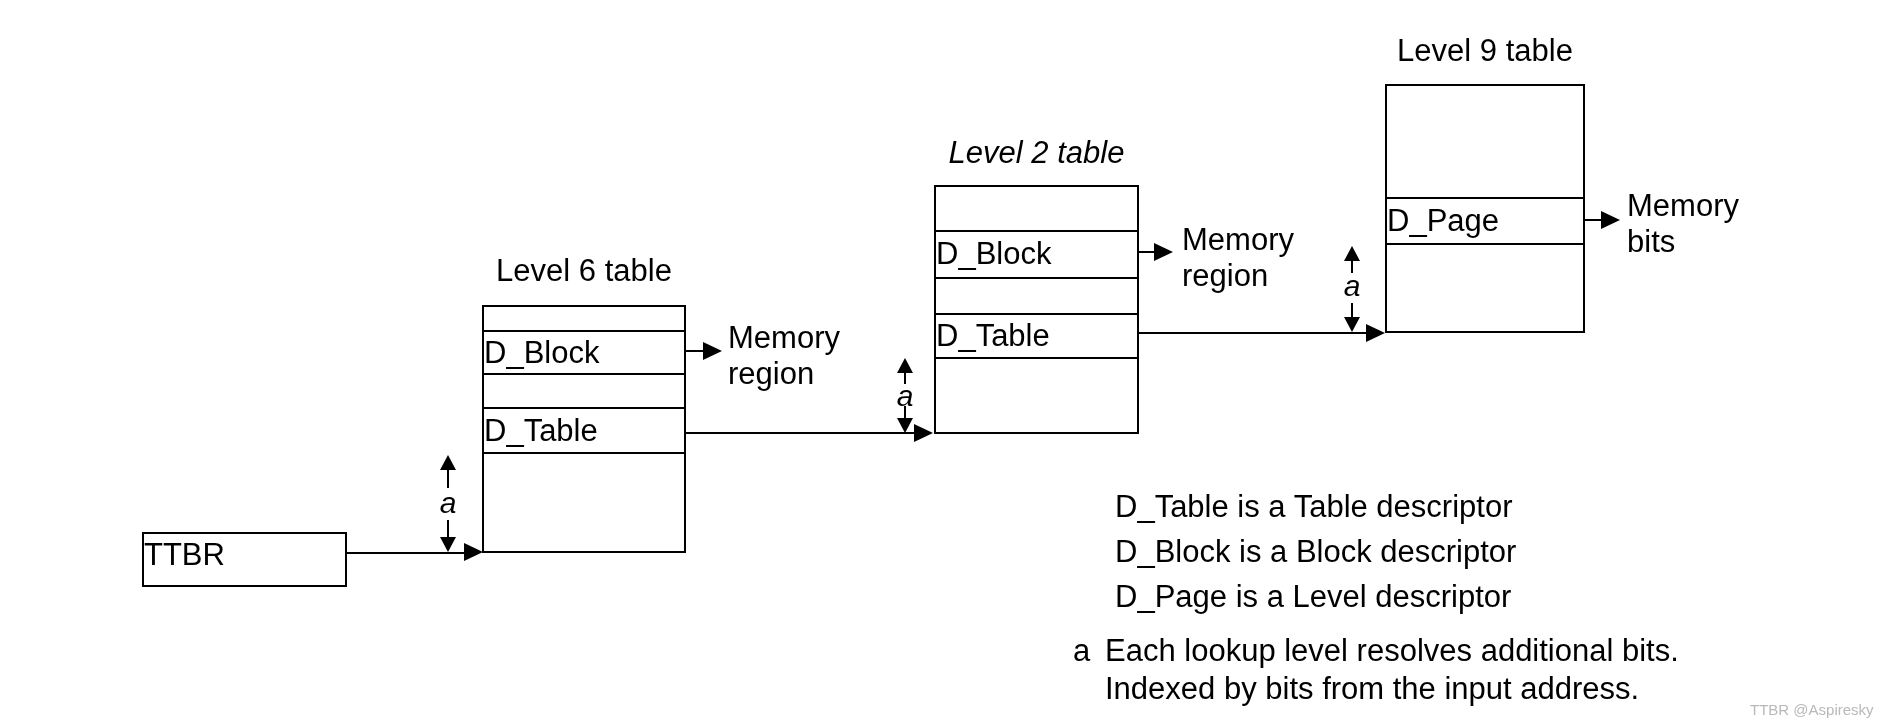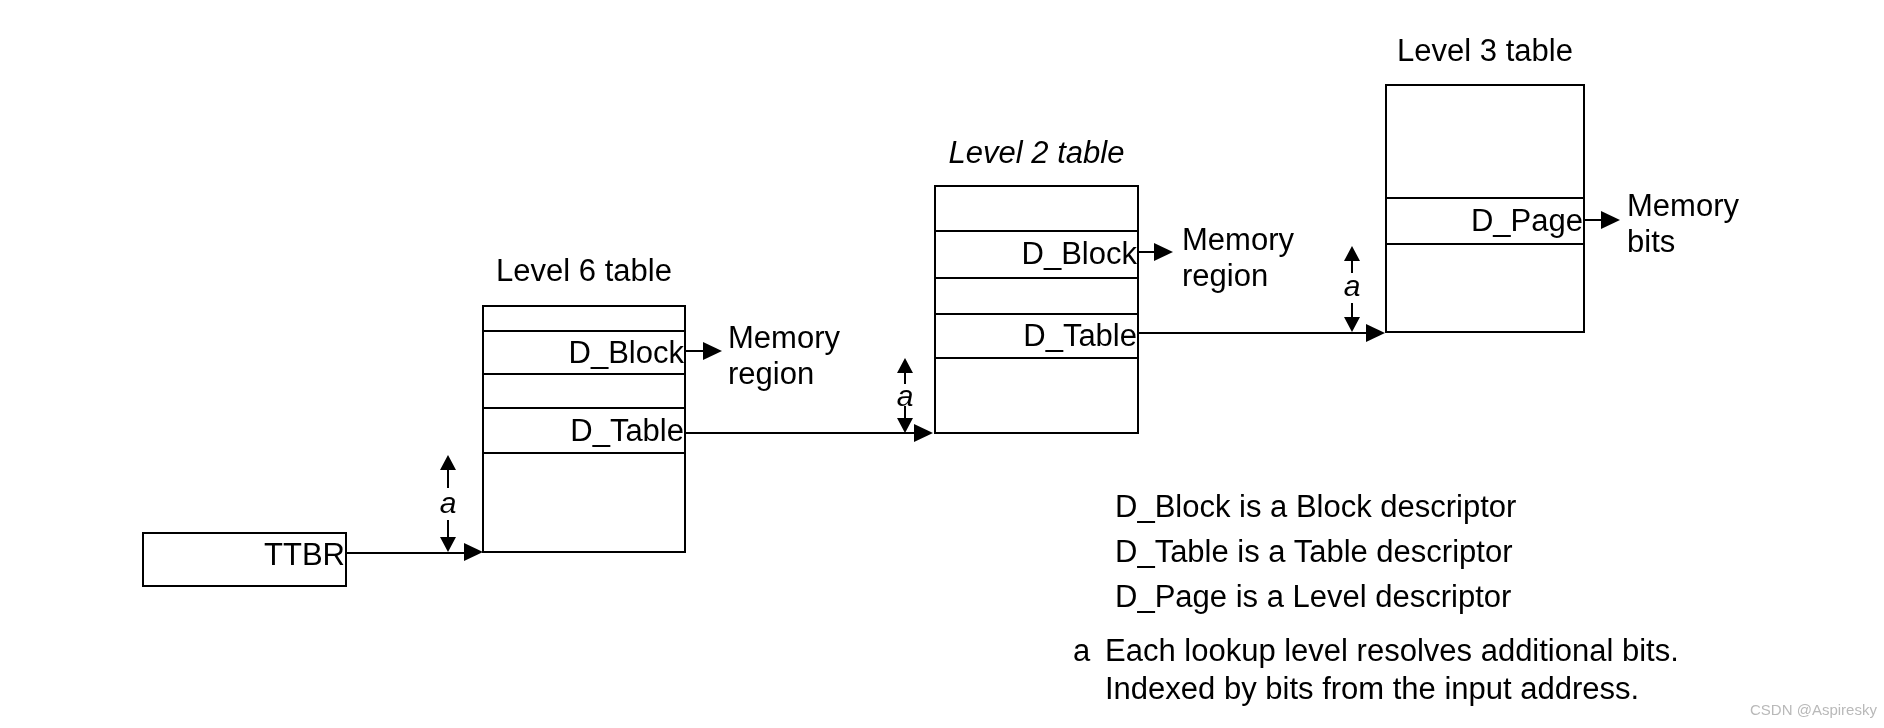--- a/index.html
+++ b/index.html
@@ -10,21 +10,21 @@
     font-family: "Liberation Sans", sans-serif;
     color: #000;
   }
   .canvas { position: absolute; left: 0; top: 0; width: 1884px; height: 728px; background: #fff; }
 
   
   .box { position: absolute; border: 2px solid #000; background: #fff; }
   .divider { position: absolute; left: 0; right: 0; height: 2px; background: #000; }
   .row-label {
     position: absolute; left: 0; right: 0;
-    text-align: right; font-size: 31px; white-space: nowrap; padding-left: 11px;
+    text-align: left; font-size: 31px; white-space: nowrap;
   }
   .tbl-title {
     position: absolute; text-align: center;
     font-size: 31px; line-height: 35px; white-space: nowrap;
   }
 
   
   .hline { position: absolute; height: 2px; background: #000; }
   .tri-right {
     position: absolute; width: 0; height: 0;
@@ -79,21 +79,21 @@
   <div class="tbl-title" style="left:934px; top:135px; width:205px;font-style:italic;">Level 2 table</div>
   <div class="box" style="left:934px; top:185px; width:205px; height:249px;">
     <div class="divider" style="top:43px;"></div>
     <div class="row-label" style="top:45px; height:43px; line-height:43px;">D_Block</div>
     <div class="divider" style="top:90px;"></div>
     <div class="divider" style="top:126px;"></div>
     <div class="row-label" style="top:128px; height:42px; line-height:42px;">D_Table</div>
     <div class="divider" style="top:170px;"></div>
   </div>
 
-  <div class="tbl-title" style="left:1385px; top:33px; width:200px;">Level 3 table</div>
+  <div class="tbl-title" style="left:1385px; top:33px; width:200px;">Level 9 table</div>
   <div class="box" style="left:1385px; top:84px; width:200px; height:249px;">
     <div class="divider" style="top:111px;"></div>
     <div class="row-label" style="top:113px; height:44px; line-height:44px;">D_Page</div>
     <div class="divider" style="top:157px;"></div>
   </div>
 
   <div class="hline" style="left:347px; top:552px; width:119px;"></div>
   <div class="tri-right" style="left:464px; top:543px;"></div>
 
   <div class="hline" style="left:686px; top:350px; width:18px;"></div>
@@ -144,26 +144,26 @@
     <div>Memory</div>
     <div>region</div>
   </div>
 
   <div class="mem-label" style="left:1627px; top:188px;">
     <div>Memory</div>
     <div>bits</div>
   </div>
 
   <div class="legend" style="left:1115px; top:484px;">
+    <div>D_Table is a Table descriptor</div>
     <div>D_Block is a Block descriptor</div>
-    <div>D_Table is a Table descriptor</div>
     <div>D_Page is a Level descriptor</div>
   </div>
 
   <div class="footnote-marker" style="left:1073px; top:632px;">a</div>
   <div class="footnote-text" style="left:1105px; top:632px;">
     <div>Each lookup level resolves additional bits.</div>
     <div>Indexed by bits from the input address.</div>
   </div>
 
-  <div class="watermark" style="left:1750px; top:701px;">CSDN @Aspiresky</div>
+  <div class="watermark" style="left:1750px; top:701px;">TTBR @Aspiresky</div>
 
 </div>
 
 </body></html>

